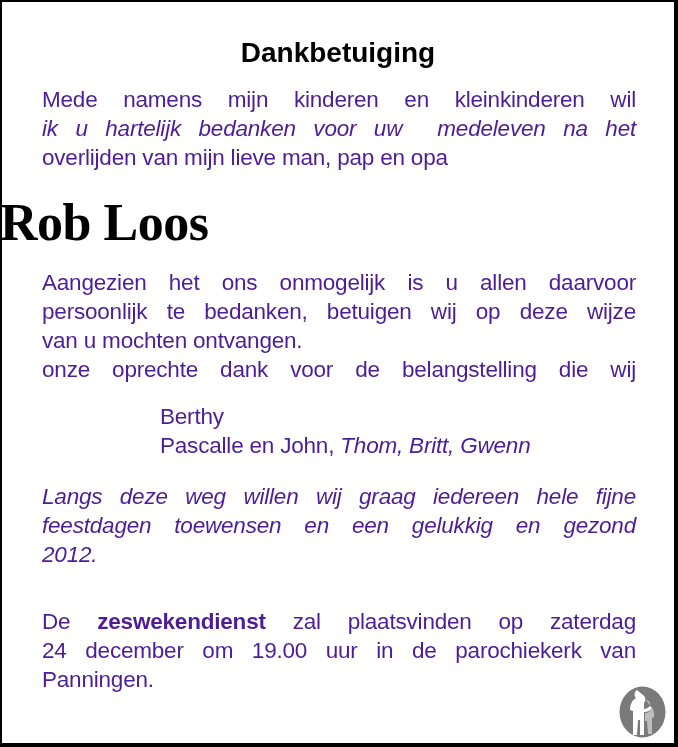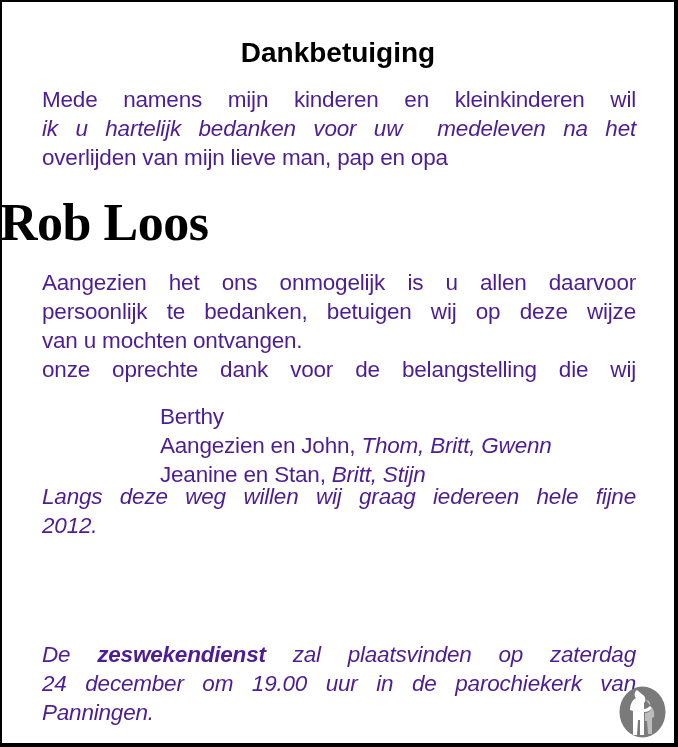--- a/index.html
+++ b/index.html
@@ -47,35 +47,32 @@
   <span class="line j">persoonlijk te bedanken, betuigen wij op deze wijze</span>
   <span class="line">van u mochten ontvangen.</span>
   <span class="line j">onze oprechte dank voor de belangstelling die wij</span>
 </div>
 
 <div class="block t sig" style="top:402px;">
   <span class="line">
     <span>Berthy</span>
   </span>
   <span class="line">
-    <span>Aangezien en John,</span>
+    <span>Pascalle en John,</span>
     <span class="it">Thom, Britt, Gwenn</span>
-  </span>
-  <span class="line">
-    <span>Jeanine en Stan,</span>
-    <span class="it">Britt, Stijn</span>
   </span>
 </div>
 
 <div class="block t it" style="top:482px;">
   <span class="line j">Langs deze weg willen wij graag iedereen hele fijne</span>
+  <span class="line j">feestdagen toewensen en een gelukkig en gezond</span>
   <span class="line">2012.</span>
 </div>
 
-<div class="block t" style="top:640px;font-style:italic;">
+<div class="block t" style="top:607px;">
   <span class="line j"><span>De</span> <b>zeswekendienst</b> <span>zal plaatsvinden op zaterdag</span></span>
   <span class="line j">24 december om 19.00 uur in de parochiekerk van</span>
   <span class="line">Panningen.</span>
 </div>
 
 <div class="logo">
   <svg width="47" height="52" viewBox="0 0 47 52">
     <ellipse cx="23.5" cy="26" rx="23" ry="25.5" fill="#7a7a7a"></ellipse>
     <path d="M18 4 C15 6 15 10 17 12 C13 14 11 19 11 24 L14 25 L14 49 L18 49 L19 34 L21 34 L21 49 L25 49 L25 26 C28 26 31 25 33 22 L31 20 C29 22 27 23 25 23 L25 17 C27 15 27 11 24 9 Z" fill="#ffffff"></path>
     <path d="M27 14 C30 14 32 17 31 20 C34 22 36 26 35 31 L33 32 L33 48 L29 48 L28 35 L26 35 L26 27 C29 27 32 25 33 22 Z" fill="#bdbdbd"></path>

